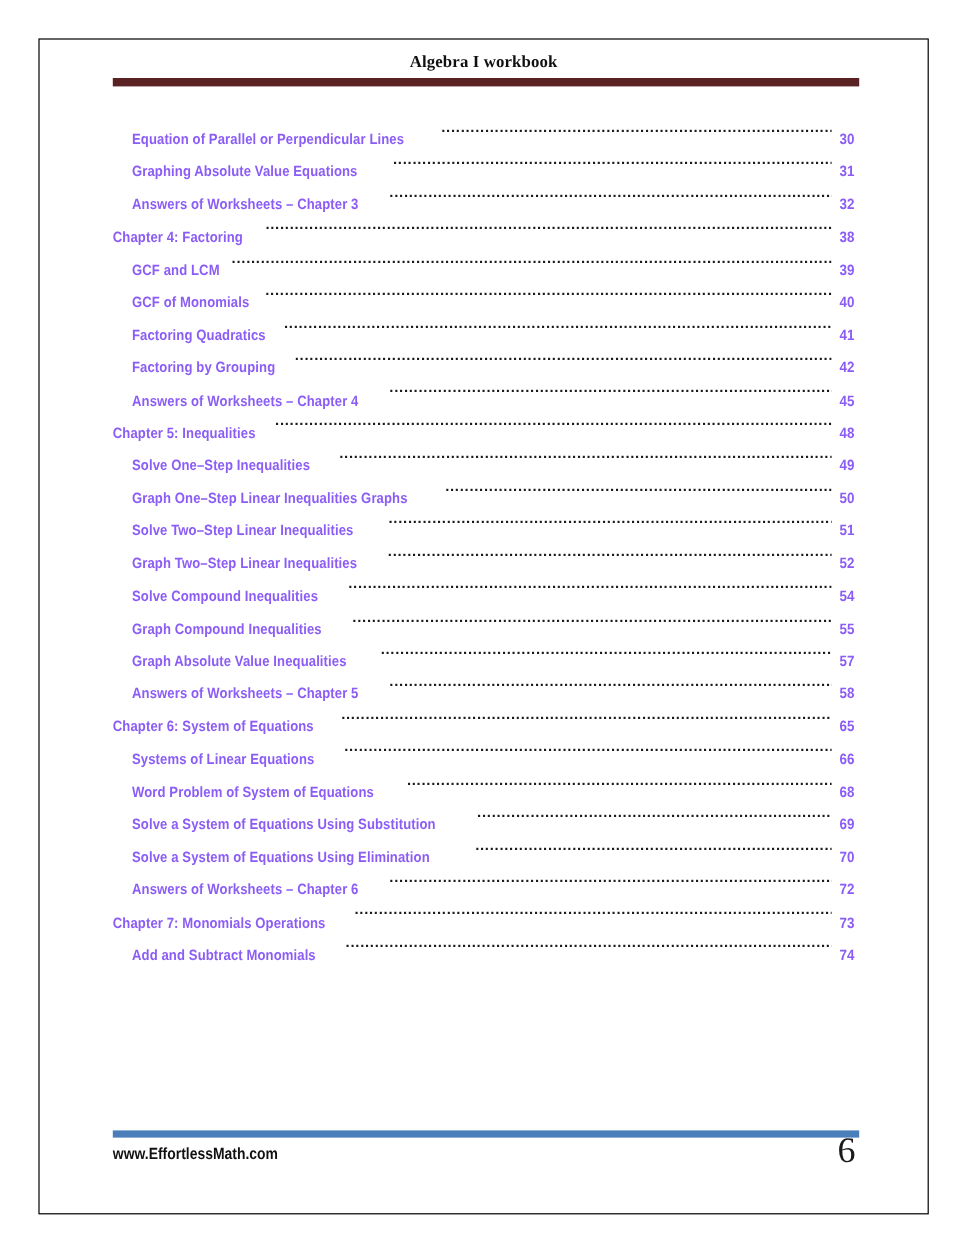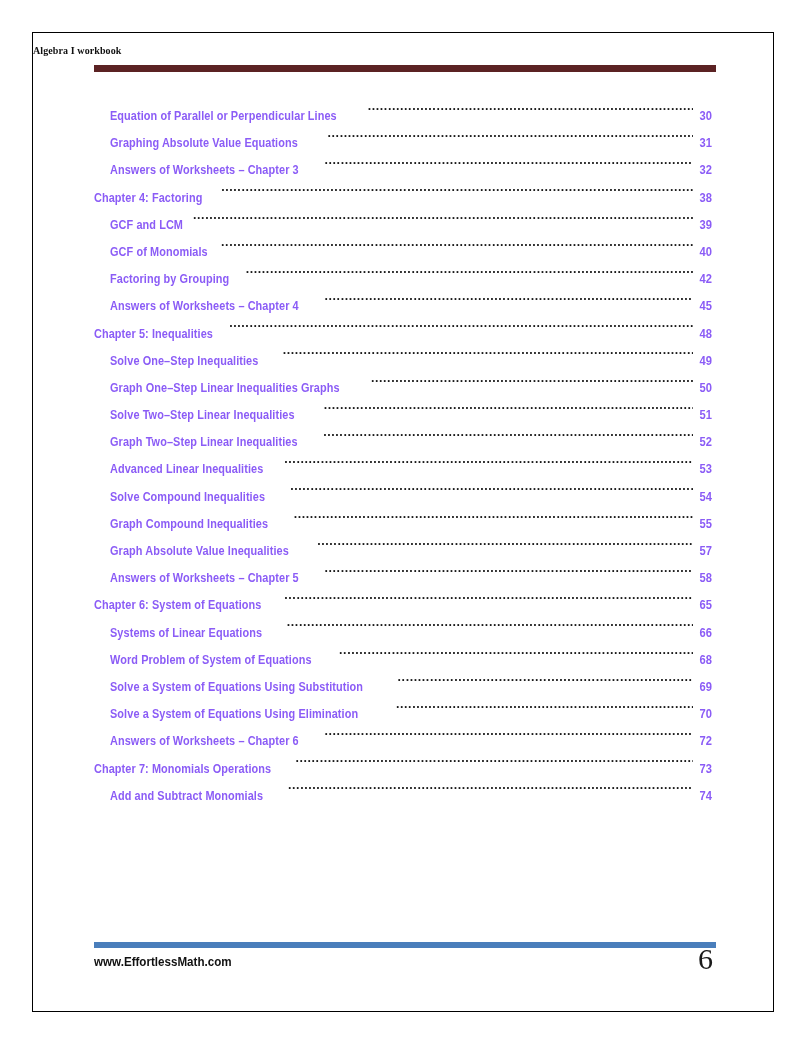--- a/index.html
+++ b/index.html
@@ -34,23 +34,24 @@
     left: 0;
     top: 0;
     width: 100%;
     height: 46px;
   }
   #header-title {
     position: absolute;
     left: 0;
     right: 0;
     top: 12px;
+    text-align: center;
     font-family: "Liberation Serif", "DejaVu Serif", serif;
     font-weight: bold;
-    font-size: 10px;
+    font-size: 14px;
     letter-spacing: 0.1px;
     color: #111111;
     white-space: nowrap;
   }
   #header-rule {
     position: absolute;
     left: 61px;
     top: 32px;
     width: 622px;
     height: 7px;
@@ -195,20 +196,25 @@
         <span class="toc-label">GCF and LCM</span>
         <span class="toc-leader"></span>
         <span class="toc-page">39</span>
       </li>
       <li class="toc-row level-1">
         <span class="toc-label">GCF of Monomials</span>
         <span class="toc-leader"></span>
         <span class="toc-page">40</span>
       </li>
       <li class="toc-row level-1">
+        <span class="toc-label">Factoring Quadratics</span>
+        <span class="toc-leader"></span>
+        <span class="toc-page">41</span>
+      </li>
+      <li class="toc-row level-1">
         <span class="toc-label">Factoring by Grouping</span>
         <span class="toc-leader"></span>
         <span class="toc-page">42</span>
       </li>
       <li class="toc-row level-1">
         <span class="toc-label">Answers of Worksheets – Chapter 4</span>
         <span class="toc-leader"></span>
         <span class="toc-page">45</span>
       </li>
       <li class="toc-row level-0">
@@ -228,25 +234,20 @@
       </li>
       <li class="toc-row level-1 gap">
         <span class="toc-label">Solve Two–Step Linear Inequalities</span>
         <span class="toc-leader"></span>
         <span class="toc-page">51</span>
       </li>
       <li class="toc-row level-1">
         <span class="toc-label">Graph Two–Step Linear Inequalities</span>
         <span class="toc-leader"></span>
         <span class="toc-page">52</span>
-      </li>
-      <li class="toc-row level-1">
-        <span class="toc-label">Advanced Linear Inequalities</span>
-        <span class="toc-leader"></span>
-        <span class="toc-page">53</span>
       </li>
       <li class="toc-row level-1 gap">
         <span class="toc-label">Solve Compound Inequalities</span>
         <span class="toc-leader"></span>
         <span class="toc-page">54</span>
       </li>
       <li class="toc-row level-1 gap">
         <span class="toc-label">Graph Compound Inequalities</span>
         <span class="toc-leader"></span>
         <span class="toc-page">55</span>

